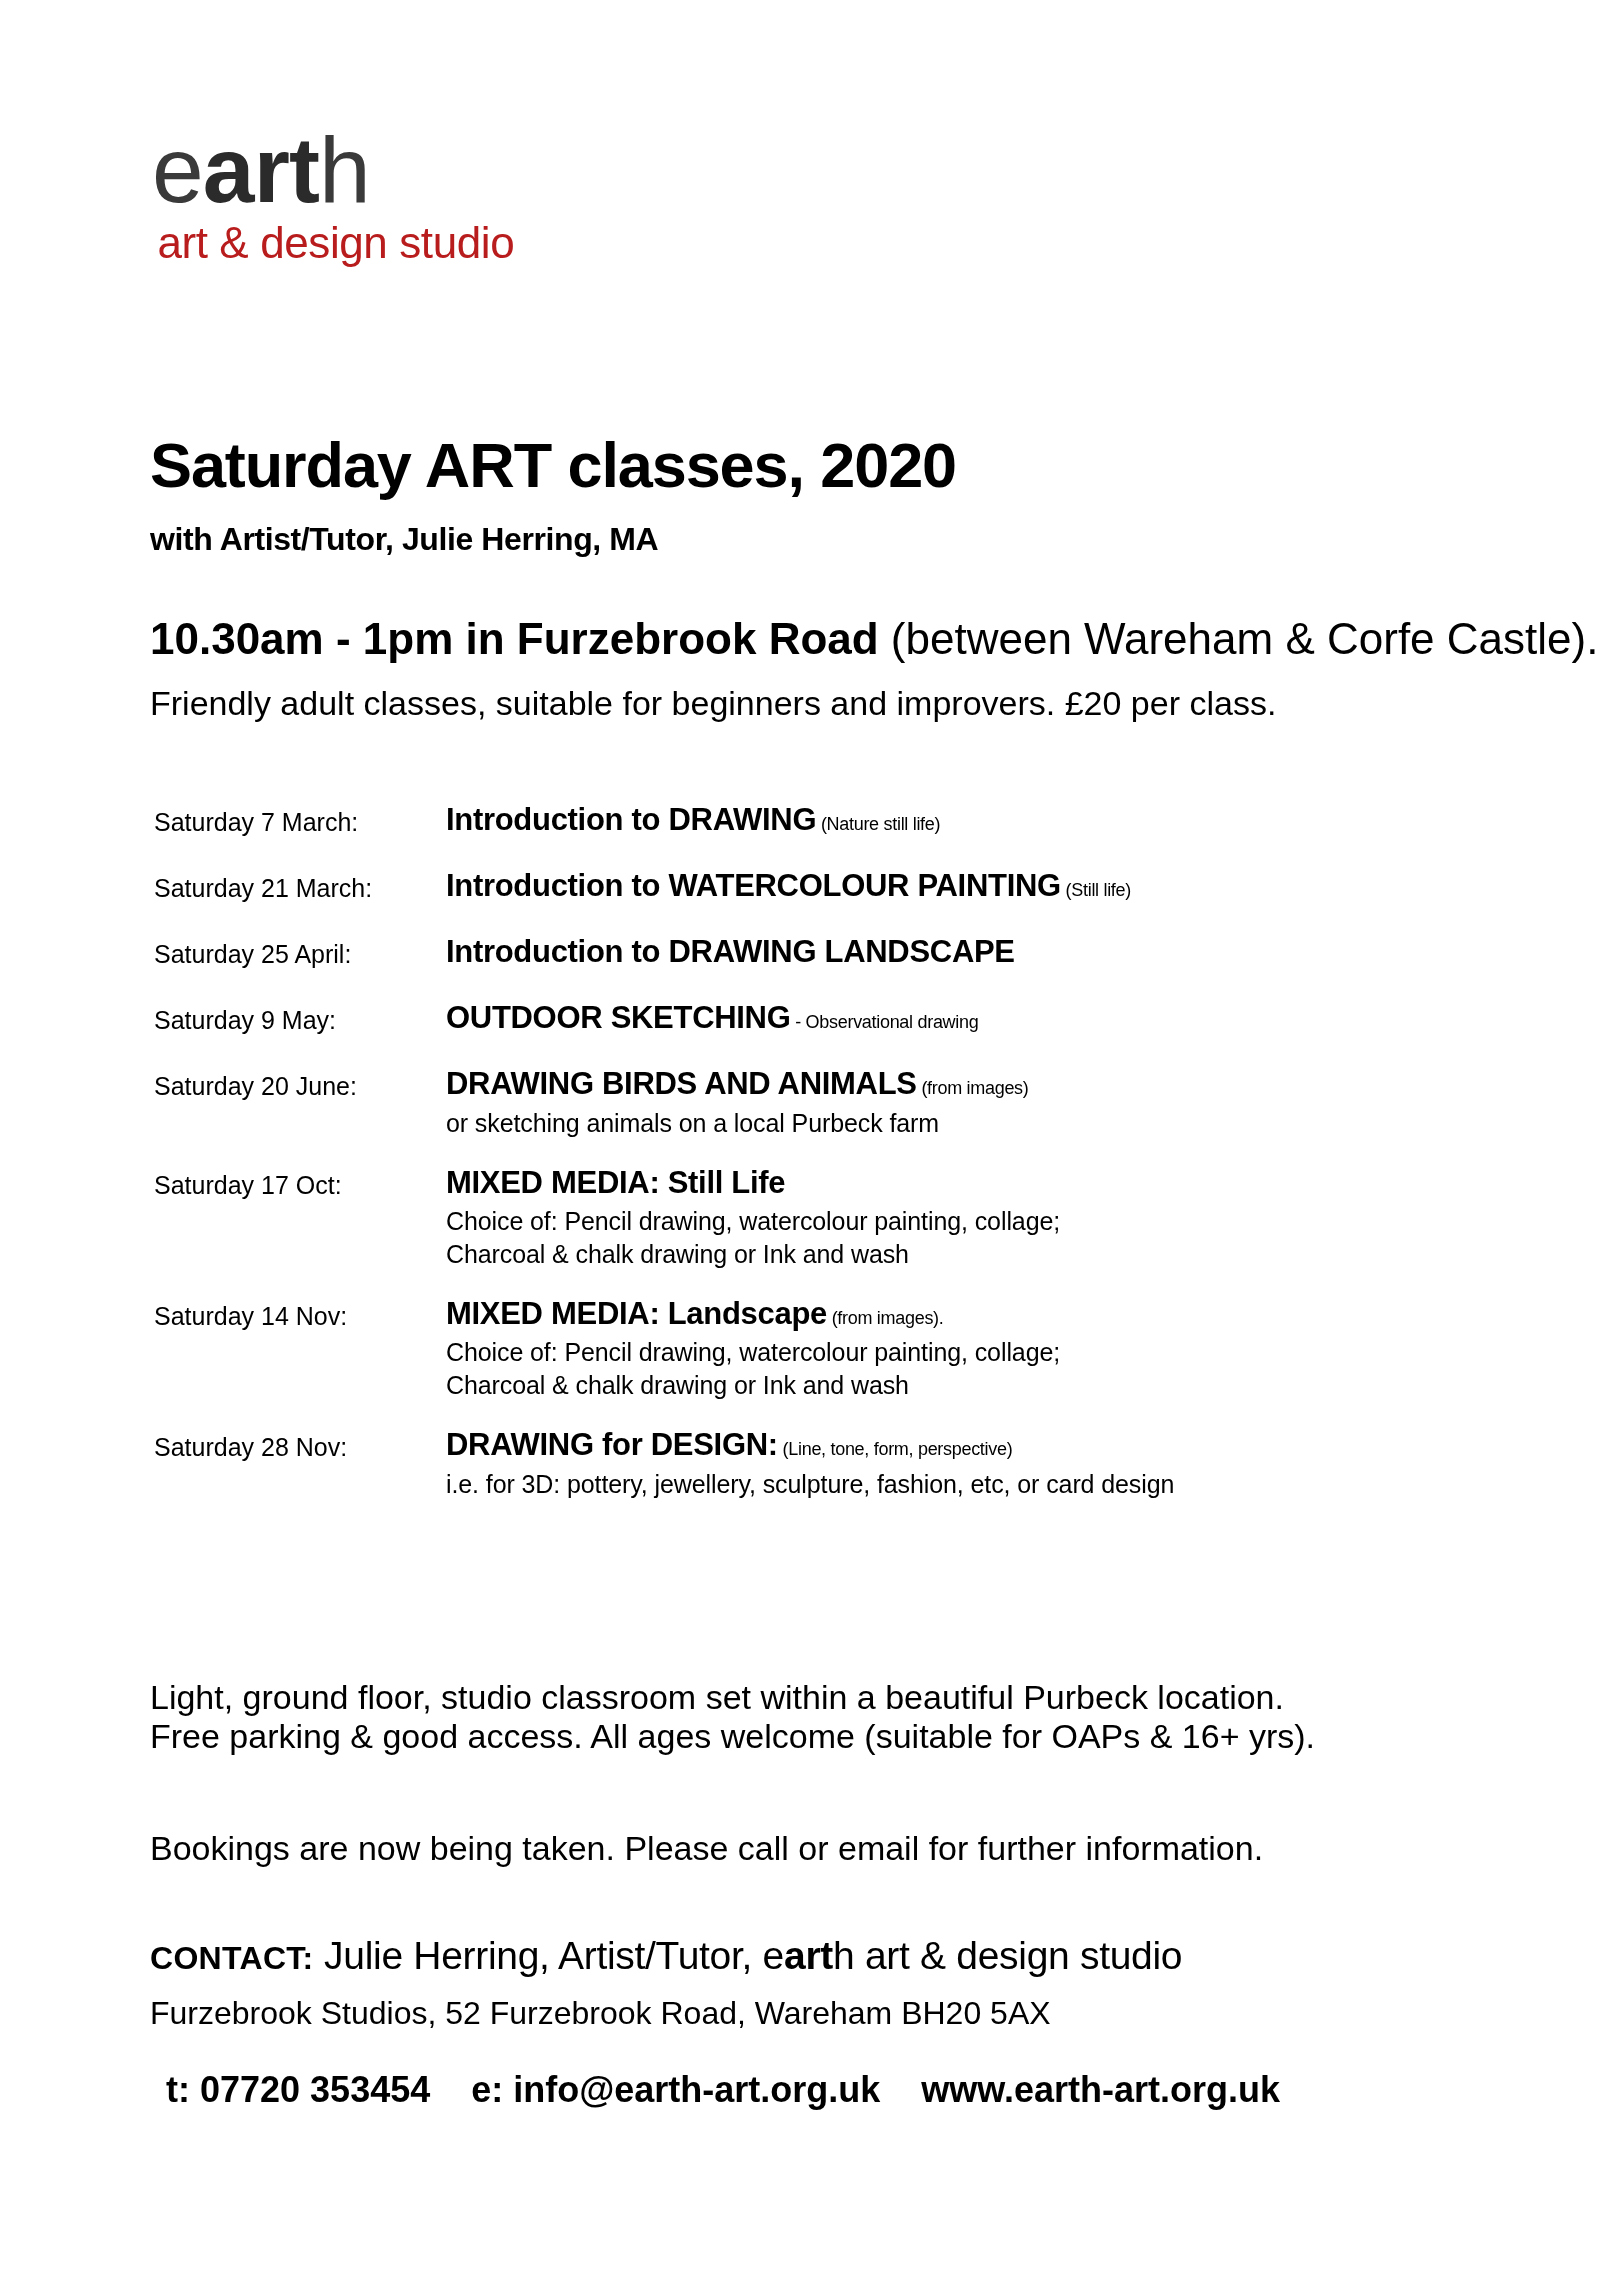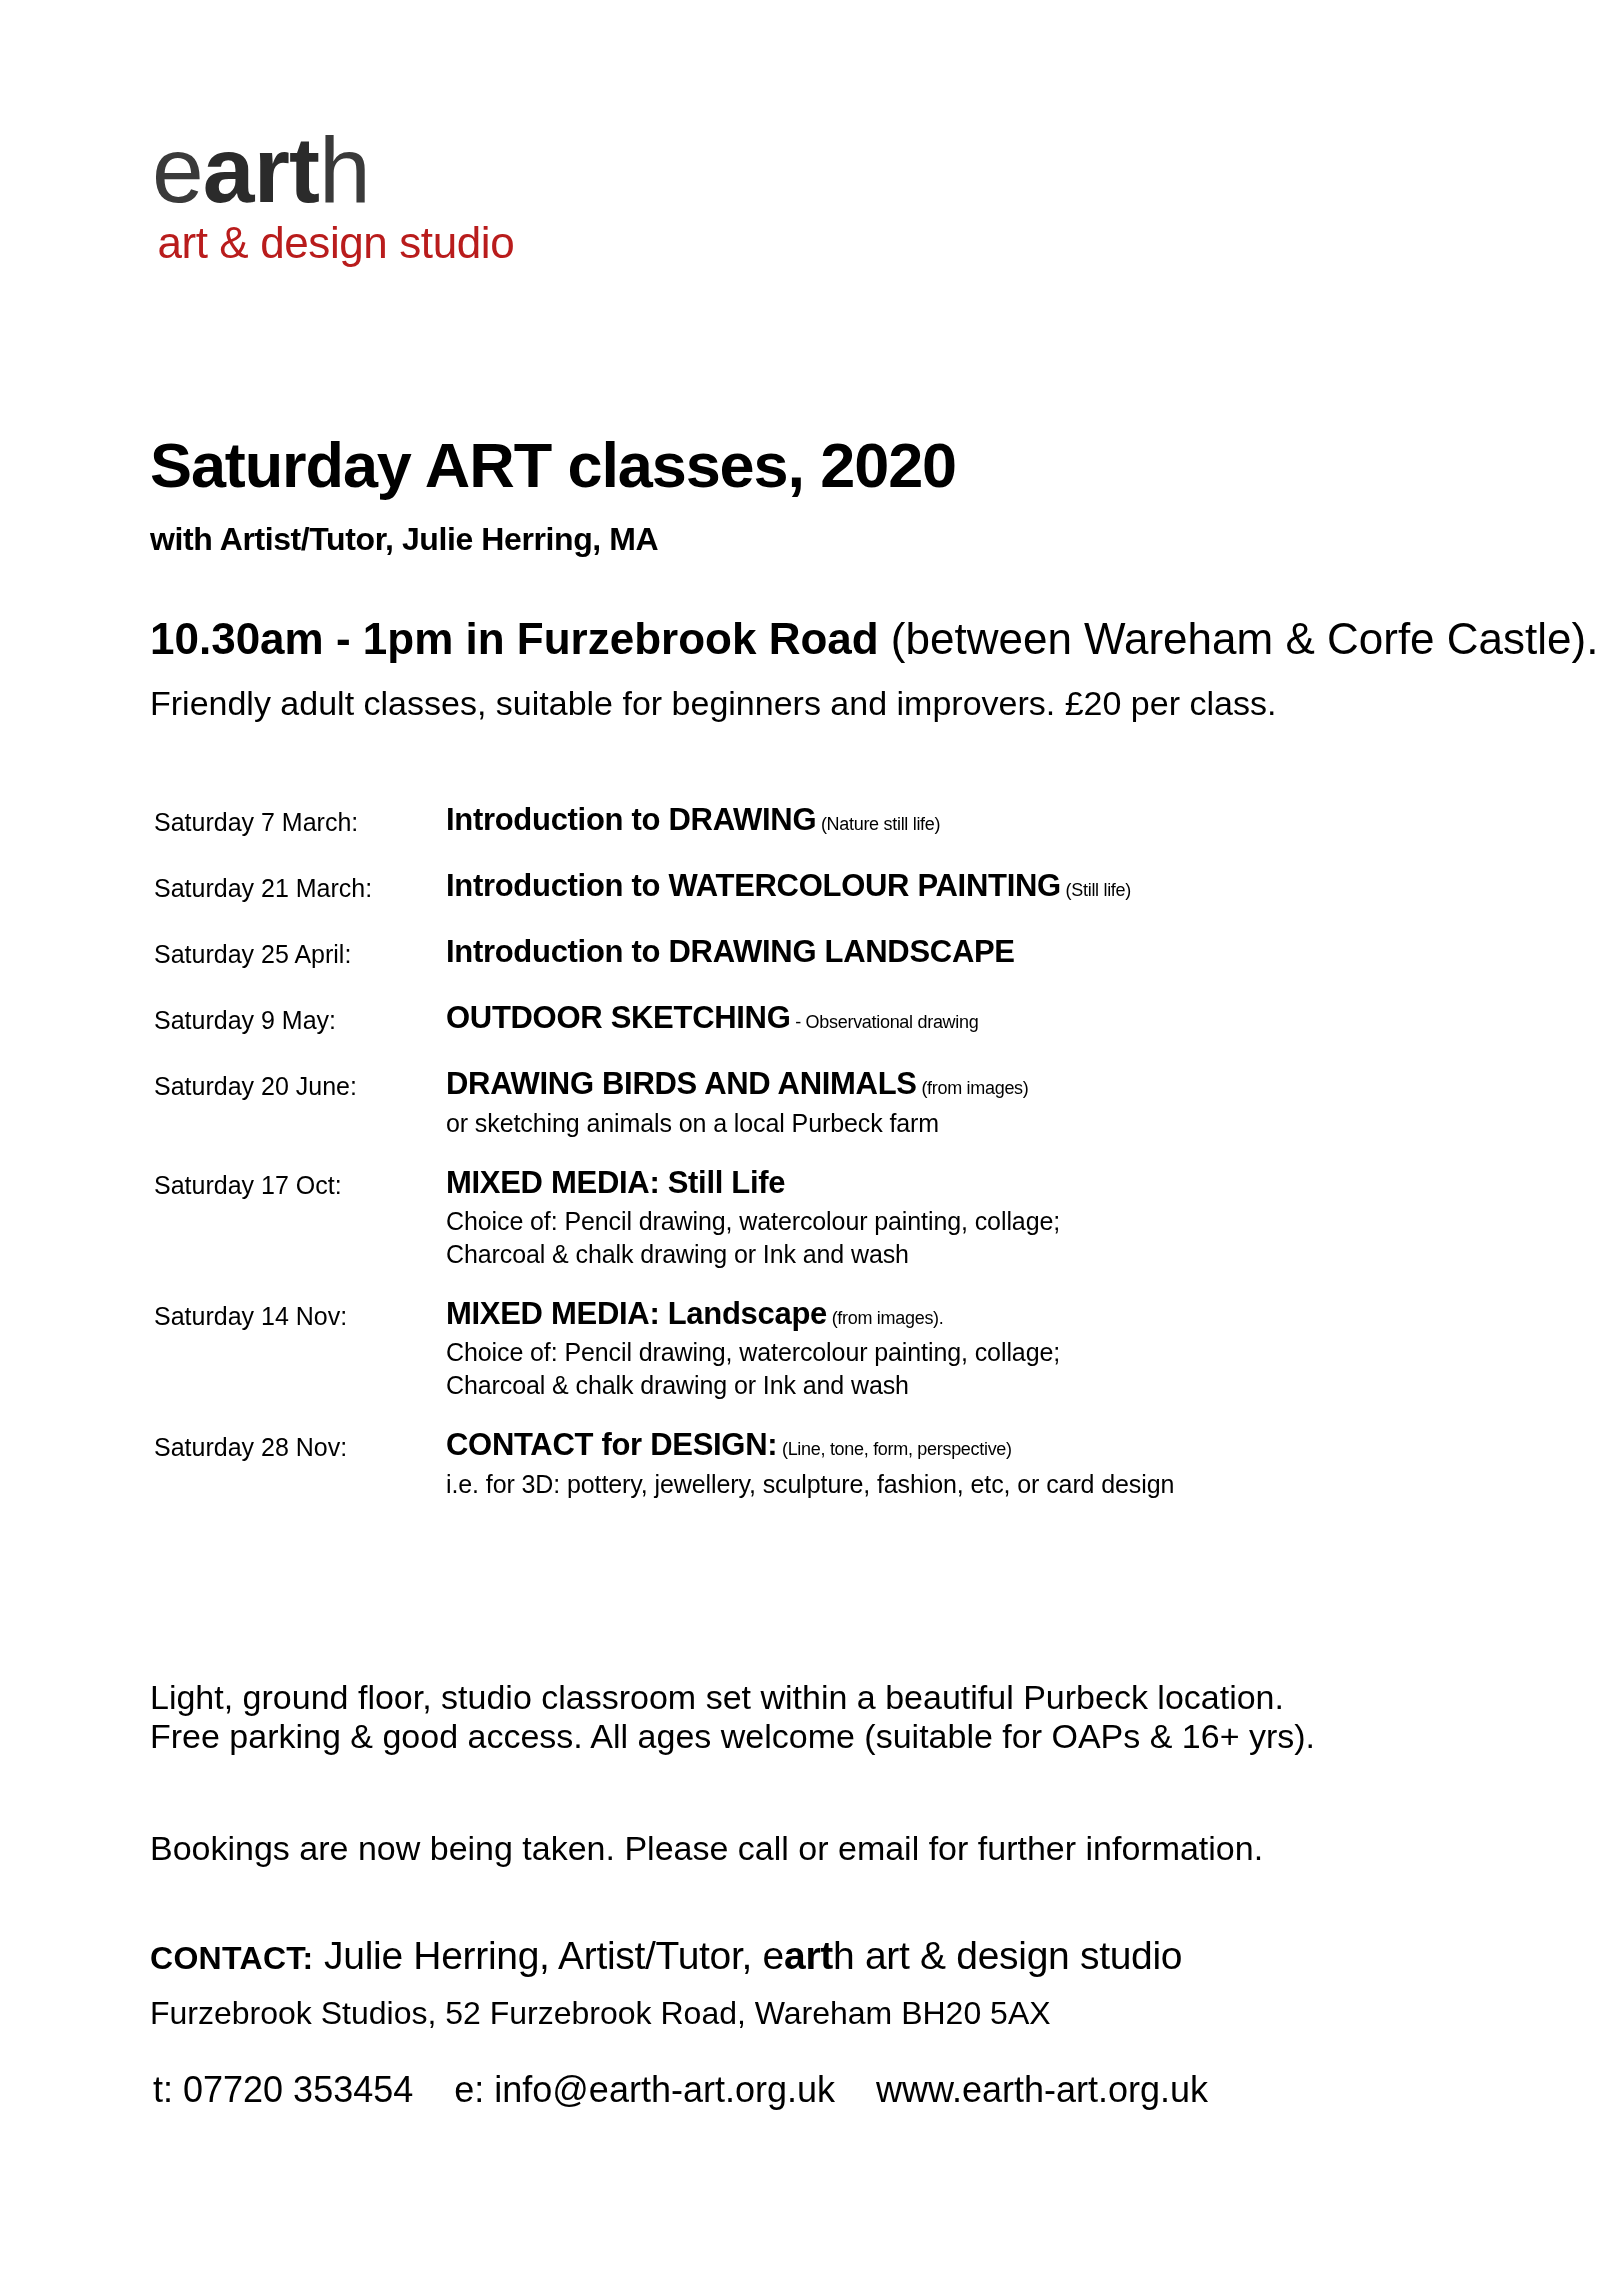--- a/index.html
+++ b/index.html
@@ -172,24 +172,24 @@
     position: absolute;
     left: 150px;
     top: 1995px;
     font-size: 32px;
     font-weight: 400;
     white-space: nowrap;
   }
 
   .contact-details {
     position: absolute;
-    left: 153px;
+    left: 166px;
     top: 2069px;
     font-size: 36px;
-    font-weight: 400;
+    font-weight: 700;
     white-space: nowrap;
   }
   .contact-details .gap { display: inline-block; width: 41px; }
 </style>
 </head>
 <body>
 
 <div class="page">
 
   <div class="logo-block">
@@ -256,21 +256,21 @@
         <span class="class-date">Saturday 14 Nov:</span>
         <span class="class-title"><span>MIXED MEDIA: Landscape</span><span class="reg"> (from images).</span></span>
       </div>
       <span class="class-sub">Choice of: Pencil drawing, watercolour painting, collage;</span>
       <span class="class-sub">Charcoal &amp; chalk drawing or Ink and wash</span>
     </div>
 
     <div class="class-row">
       <div class="row-main">
         <span class="class-date">Saturday 28 Nov:</span>
-        <span class="class-title"><span>CONTACT for DESIGN:</span><span class="reg"> (Line, tone, form, perspective)</span></span>
+        <span class="class-title"><span>DRAWING for DESIGN:</span><span class="reg"> (Line, tone, form, perspective)</span></span>
       </div>
       <span class="class-sub">i.e. for 3D: pottery, jewellery, sculpture, fashion, etc, or card design</span>
     </div>
 
   </div>
 
   <div class="para para-venue">
     <div>Light, ground floor, studio classroom set within a beautiful Purbeck location.</div>
     <div>Free parking &amp; good access. All ages welcome (suitable for OAPs &amp; 16+ yrs).</div>
   </div>

